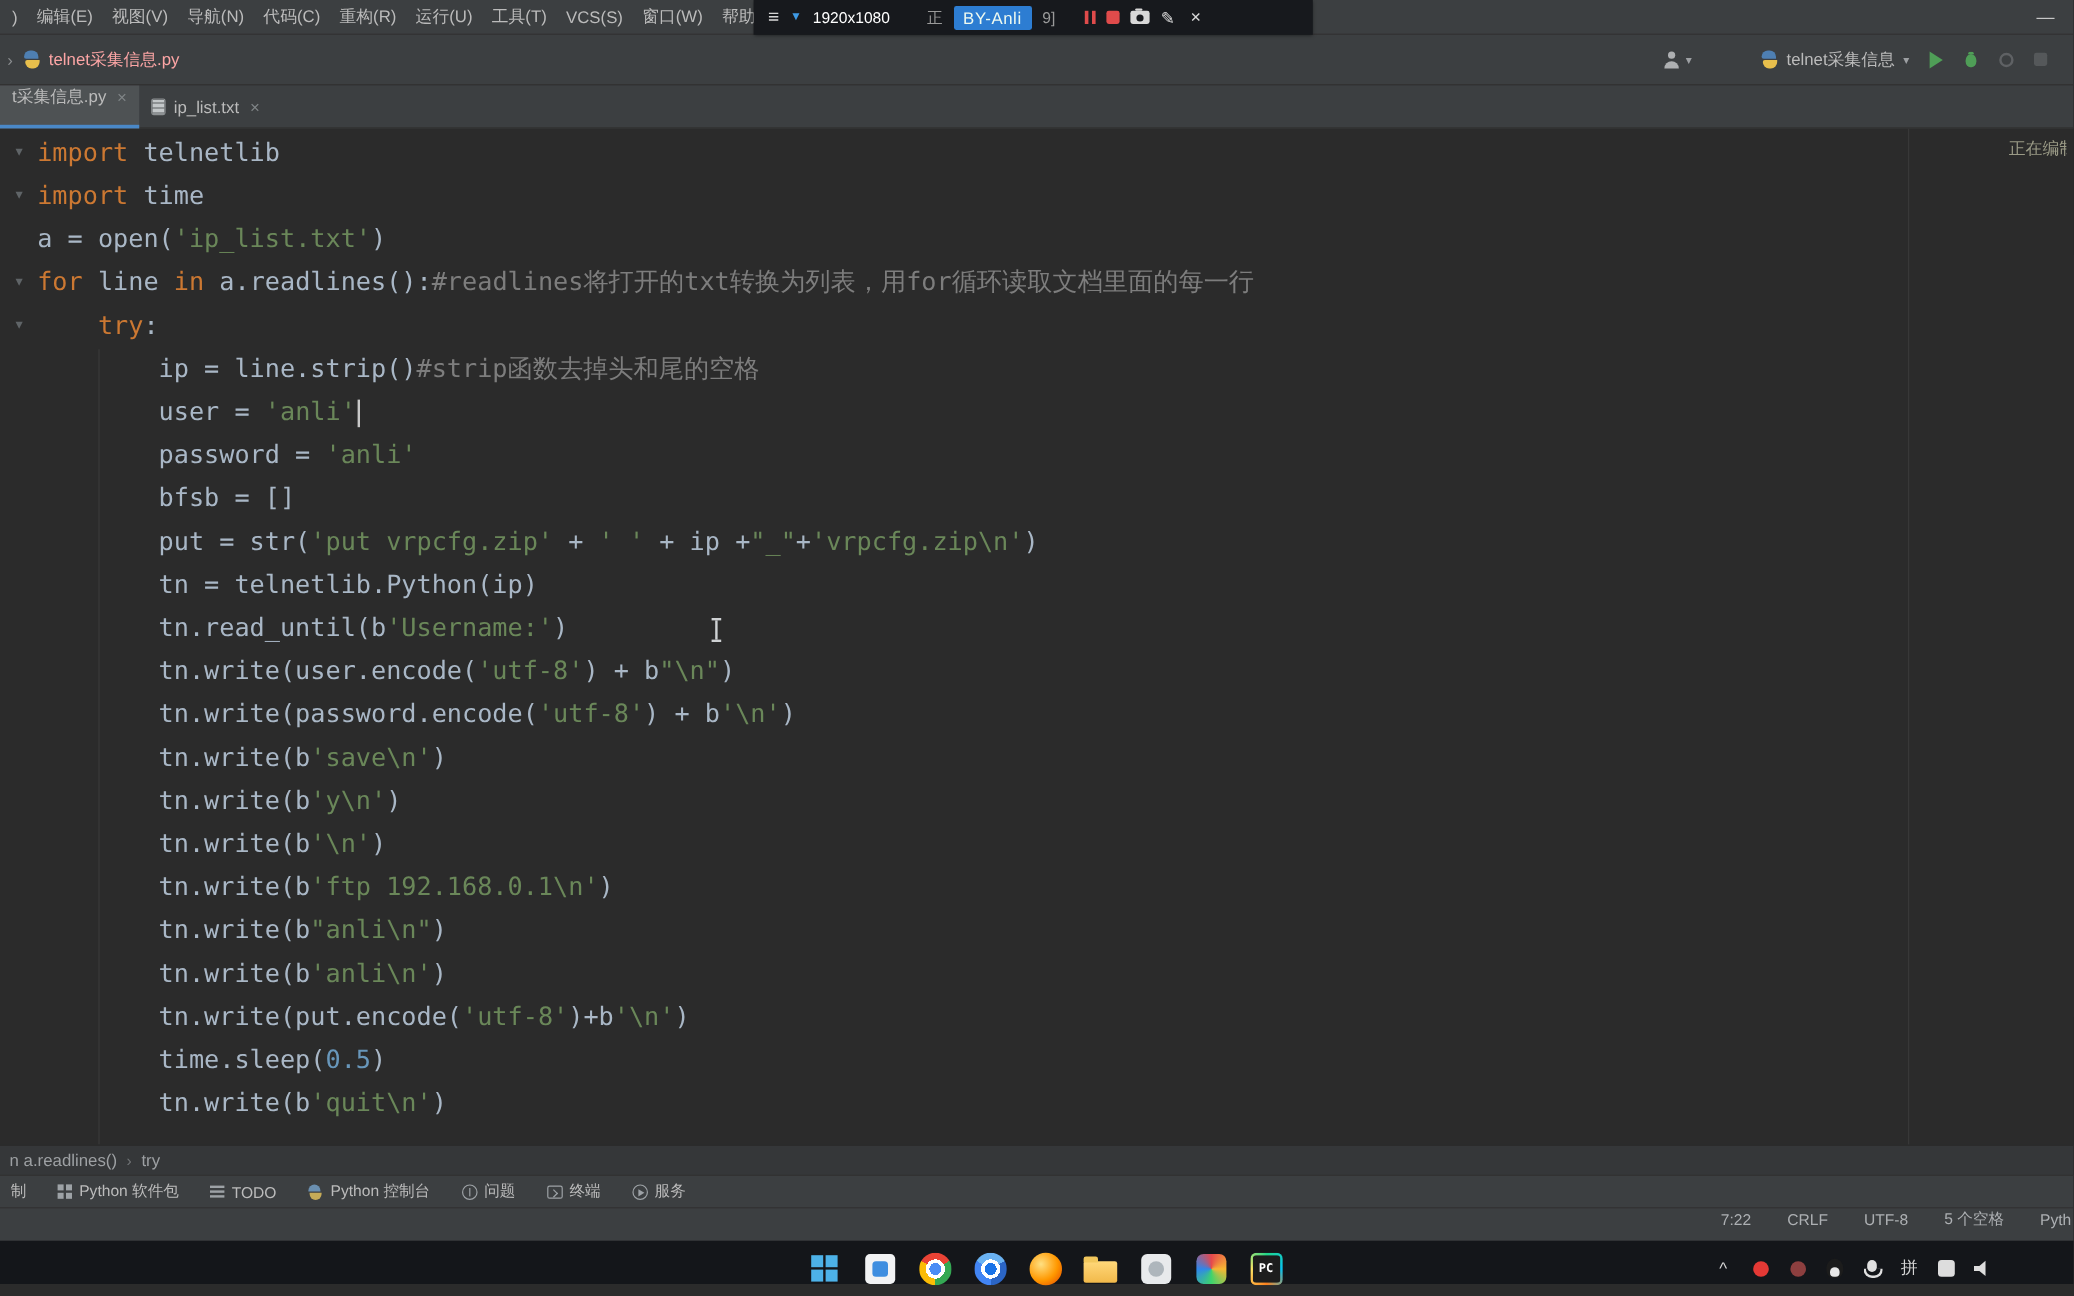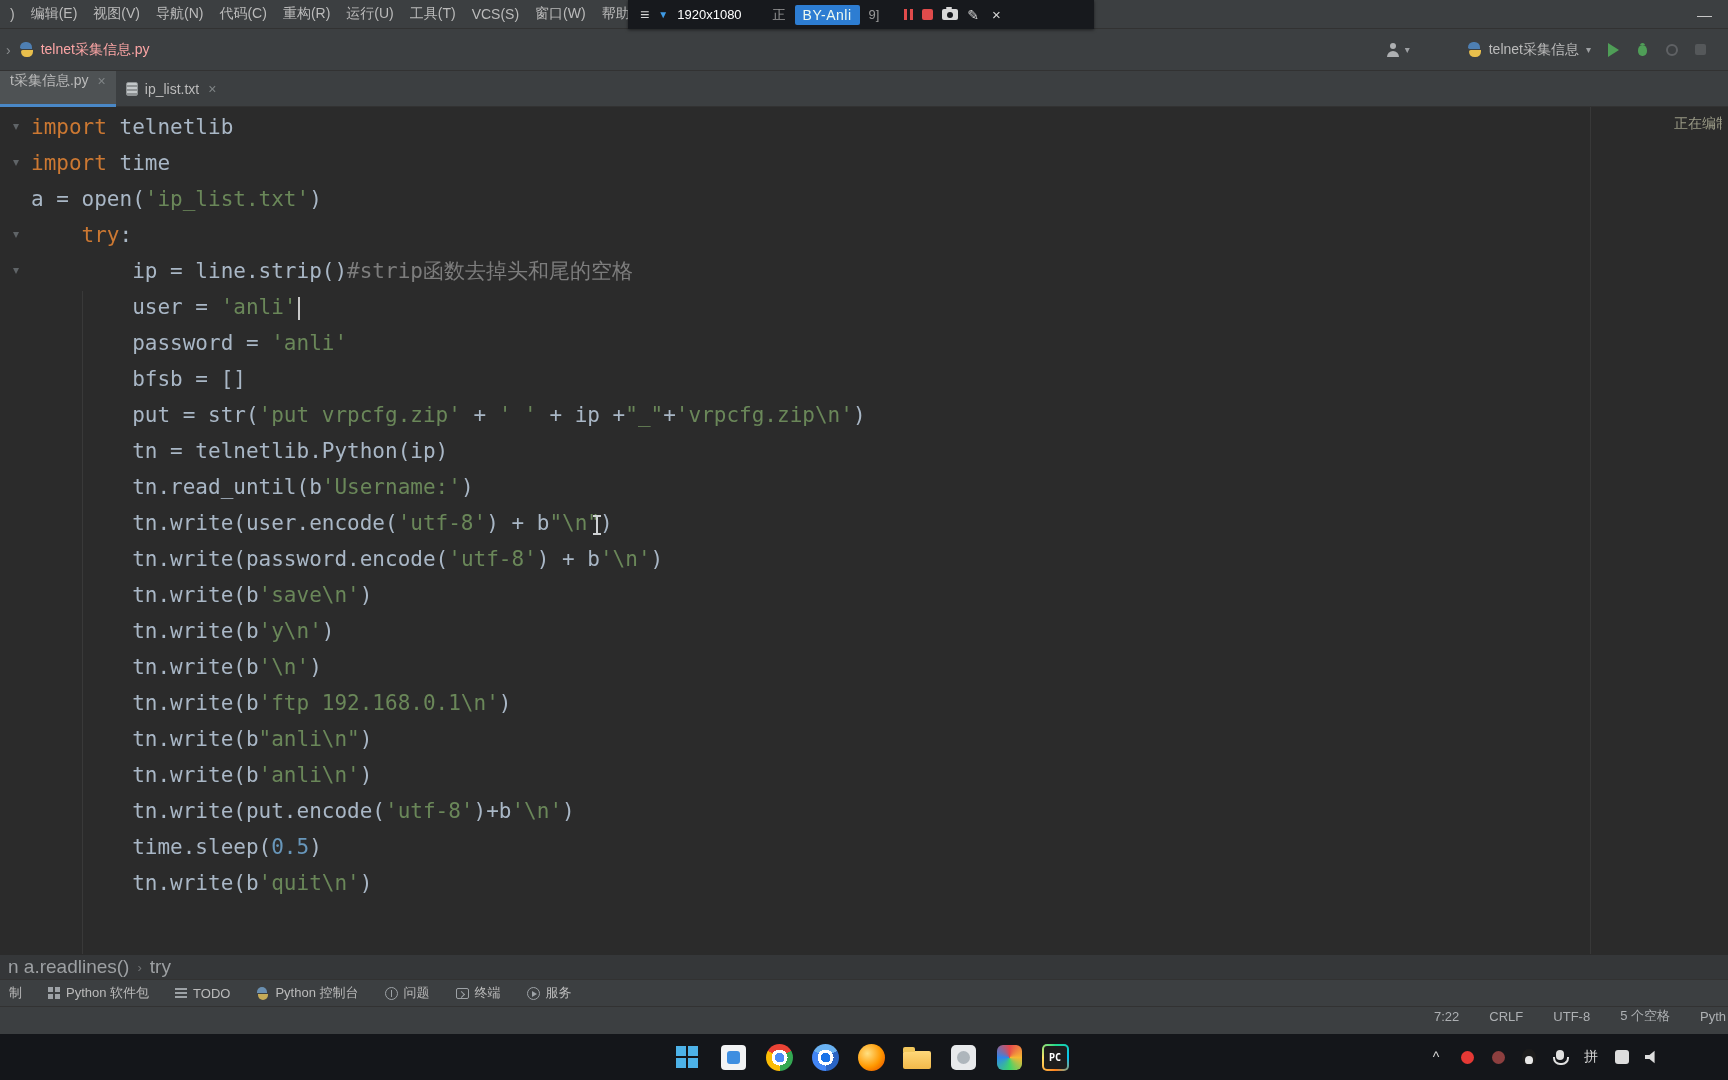--- a/index.html
+++ b/index.html
@@ -81,21 +81,21 @@
   .seg.num{color:#6897bb}
   .caret{display:inline-block;width:2px;height:23px;background:#c8c8c8;vertical-align:middle;margin-left:1px}
   .indexing{position:absolute;top:8px;right:6px;width:48px;overflow:hidden;white-space:nowrap;color:#9a9a86;font-size:14px}
   .mouse-ibeam{position:absolute;left:596px;top:410px;width:2px;height:16px;background:#cfd2d4}
   .mouse-ibeam::before,.mouse-ibeam::after{content:"";position:absolute;left:-3px;width:8px;height:2px;background:#cfd2d4}
   .mouse-ibeam::before{top:-2px}.mouse-ibeam::after{bottom:-2px}
 
   
   .crumbs{position:absolute;left:0;top:954px;width:100%;height:25px;background:#353739;
     border-top:1px solid #2b2b2b;display:flex;align-items:center;gap:8px;padding-left:8px;z-index:2}
-  .crumb{color:#9da0a3;font-size:19px}
+  .crumb{color:#9da0a3;font-size:14px}
   .crumb-sep{color:#707375;font-size:13px}
 
   
   .toolwin-bar{position:absolute;left:0;top:979px;width:100%;height:27px;background:#3c3f41;
     border-top:1px solid #323232;display:flex;align-items:center;gap:26px;padding-left:9px}
   .tw-item{display:flex;align-items:center;gap:6px}
   .tw-label{color:#bbbbbb;font-size:13px;white-space:nowrap}
   .tw-ic{display:inline-block;flex:none}
   .ic-pkg{width:12px;height:12px;background:
     linear-gradient(#9da2a6,#9da2a6) 0 0/5px 5px no-repeat,
@@ -117,21 +117,21 @@
   .ic-serv::before{content:"";position:absolute;left:4px;top:3px;width:0;height:0;
     border-left:5px solid #9da2a6;border-top:3px solid transparent;border-bottom:3px solid transparent}
 
   
   .statusbar{position:absolute;left:0;top:1006px;width:100%;height:28px;background:#3c3f41;
     border-top:1px solid #323232;display:flex;align-items:flex-start}
   .status-items{margin-left:auto;display:flex;align-items:center;gap:30px;padding-right:2px}
   .status-item{color:#adb0b3;font-size:13px;white-space:nowrap}
 
   
-  .taskbar{position:absolute;left:0;top:1034px;width:100%;height:46px;background:#14161a}
+  .taskbar{position:absolute;left:0;top:1034px;width:100%;height:36px;background:#14161a}
   .tb-icons{position:absolute;left:672px;top:0;height:46px;display:flex;align-items:center;gap:16px}
   .tb-icon{width:30px;height:34px;display:flex;align-items:center;justify-content:center}
   .winlogo{display:grid;grid-template-columns:10px 10px;grid-template-rows:10px 10px;gap:2px}
   .winlogo i{background:#4db2e8;display:block}
   .sh-everything{width:25px;height:25px;background:#f2f3f4;border-radius:4px;position:relative}
   .sh-everything::after{content:"";position:absolute;inset:6px;background:#3e8ee0;border-radius:3px}
   .sh-chrome,.sh-chrome2{width:27px;height:27px;border-radius:50%;
     background:radial-gradient(circle,#4b8cf5 0 5px,#ffffff 5px 8px,rgba(0,0,0,0) 8px),
     conic-gradient(from -60deg,#ea4335 0 120deg,#34a853 120deg 240deg,#fbbc05 240deg 360deg)}
   .sh-chrome2{background:radial-gradient(circle,#1a73e8 0 5px,#ffffff 5px 8px,rgba(0,0,0,0) 8px),
@@ -241,20 +241,21 @@
         <div class="fold" style="top: 13px;">▾</div>
         <div class="fold" style="top: 49px;">▾</div>
         <div class="fold" style="top: 121px;">▾</div>
         <div class="fold" style="top: 157px;">▾</div>
       </div>
     <div class="indent-guide"></div>
     <div class="code">
         <div class="line"><span class="seg kw">import</span><span class="seg pl"> telnetlib</span></div>
         <div class="line"><span class="seg kw">import</span><span class="seg pl"> time</span></div>
         <div class="line"><span class="seg pl">a = open(</span><span class="seg str">'ip_list.txt'</span><span class="seg pl">)</span></div>
+        <div class="line"><span class="seg kw">for</span><span class="seg pl"> line </span><span class="seg kw">in</span><span class="seg pl"> a.readlines():</span><span class="seg cm">#readlines将打开的txt转换为列表，用for循环读取文档里面的每一行</span></div>
         <div class="line"><span class="seg pl">    </span><span class="seg kw">try</span><span class="seg pl">:</span></div>
         <div class="line"><span class="seg pl">        ip = line.strip()</span><span class="seg cm">#strip函数去掉头和尾的空格</span></div>
         <div class="line"><span class="seg pl">        user = </span><span class="seg str">'anli'</span><span class="caret"></span></div>
         <div class="line"><span class="seg pl">        password = </span><span class="seg str">'anli'</span></div>
         <div class="line"><span class="seg pl">        bfsb = []</span></div>
         <div class="line"><span class="seg pl">        put = str(</span><span class="seg str">'put vrpcfg.zip'</span><span class="seg pl"> + </span><span class="seg str">' '</span><span class="seg pl"> + ip +</span><span class="seg str">"_"</span><span class="seg pl">+</span><span class="seg str">'vrpcfg.zip\n'</span><span class="seg pl">)</span></div>
         <div class="line"><span class="seg pl">        tn = telnetlib.Python(ip)</span></div>
         <div class="line"><span class="seg pl">        tn.read_until(b</span><span class="seg str">'Username:'</span><span class="seg pl">)</span></div>
         <div class="line"><span class="seg pl">        tn.write(user.encode(</span><span class="seg str">'utf-8'</span><span class="seg pl">) + b</span><span class="seg str">"\n"</span><span class="seg pl">)</span></div>
         <div class="line"><span class="seg pl">        tn.write(password.encode(</span><span class="seg str">'utf-8'</span><span class="seg pl">) + b</span><span class="seg str">'\n'</span><span class="seg pl">)</span></div>

